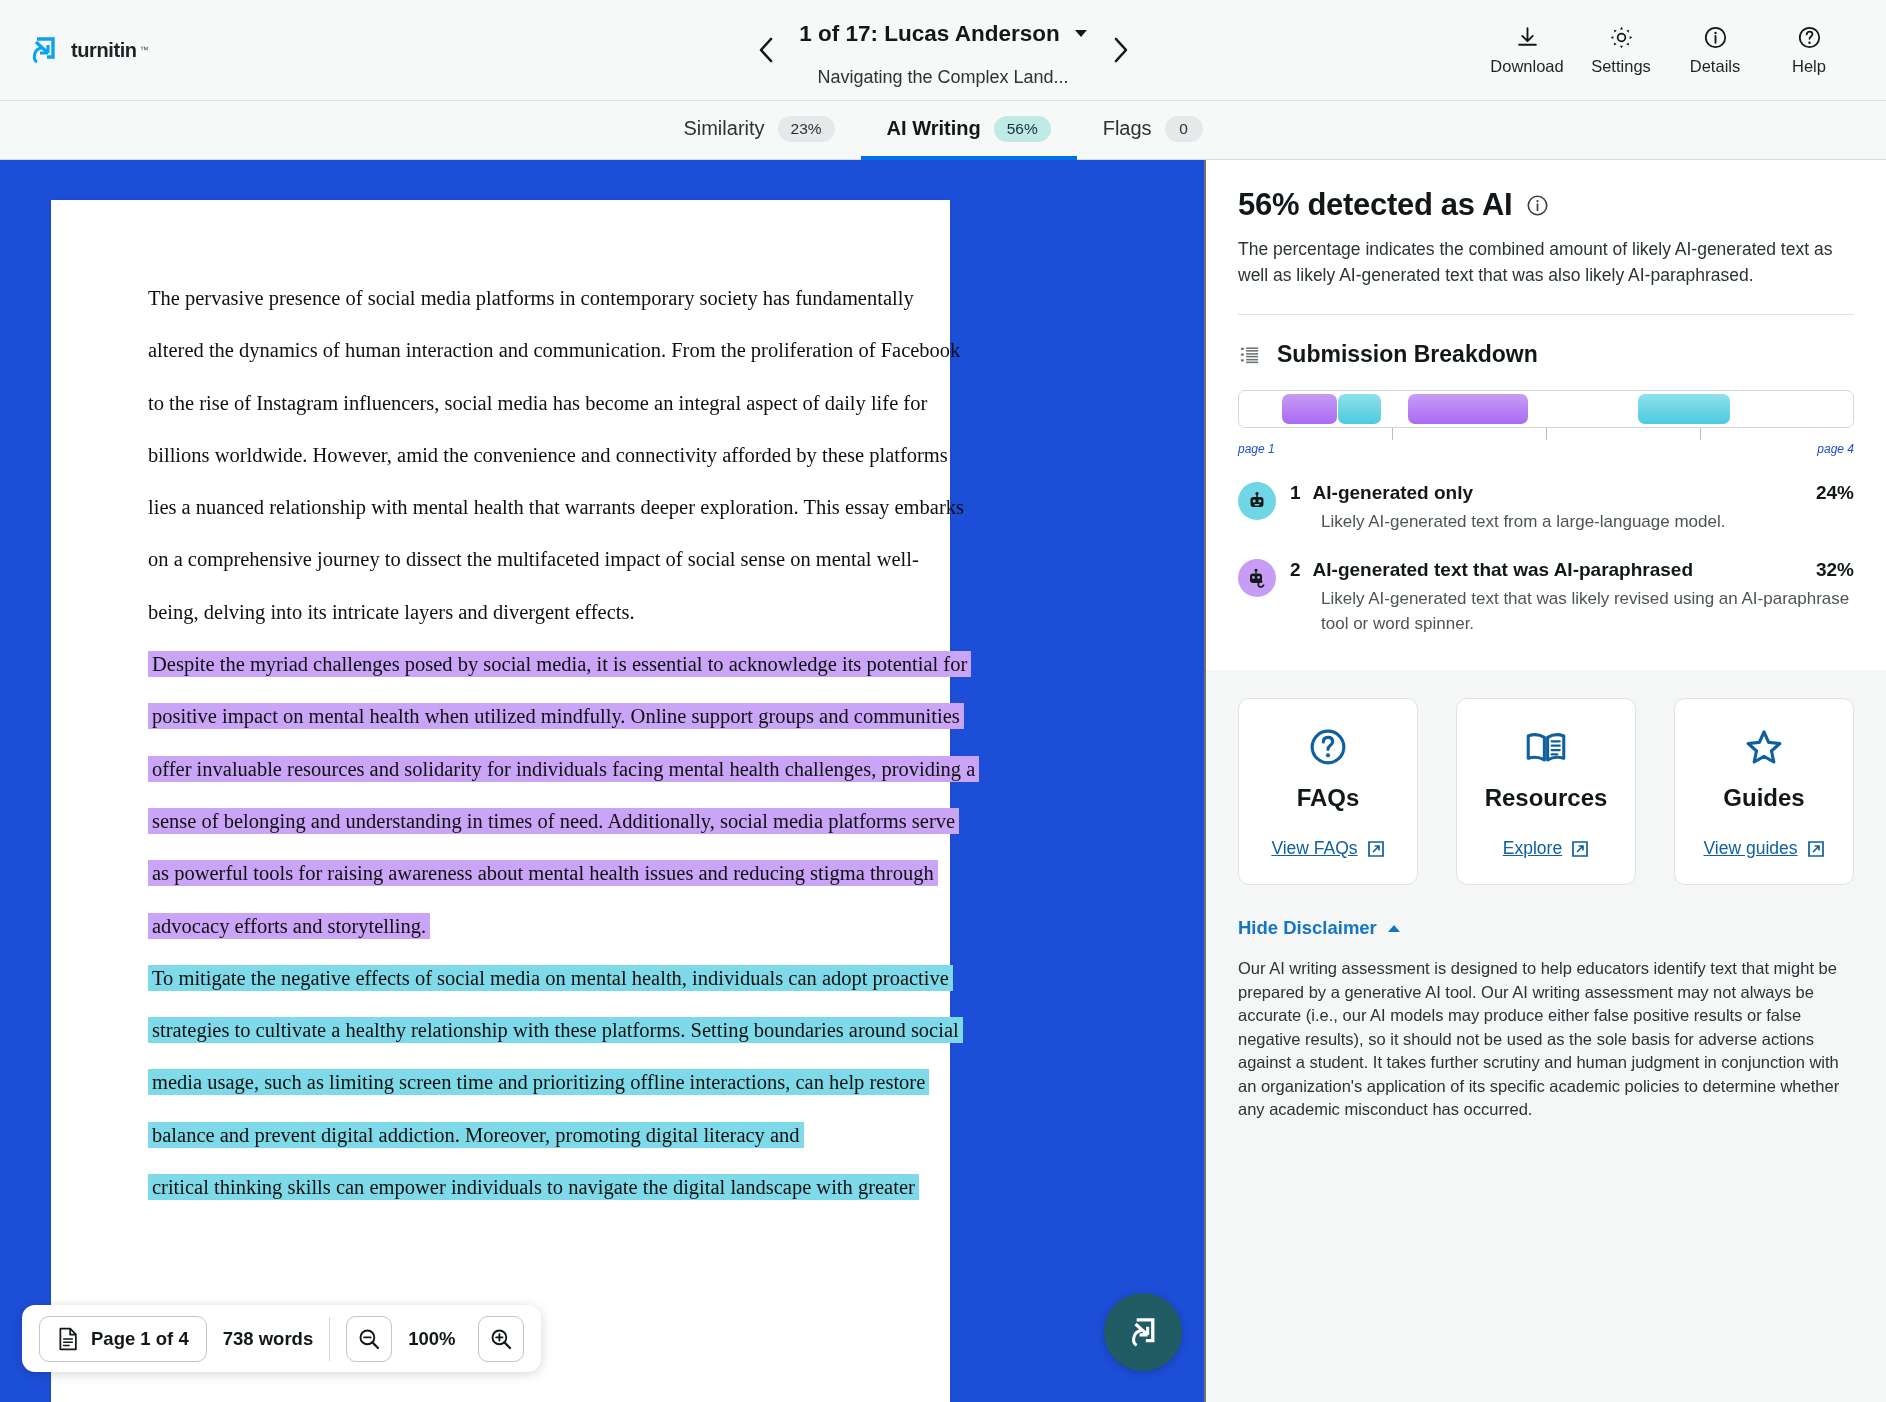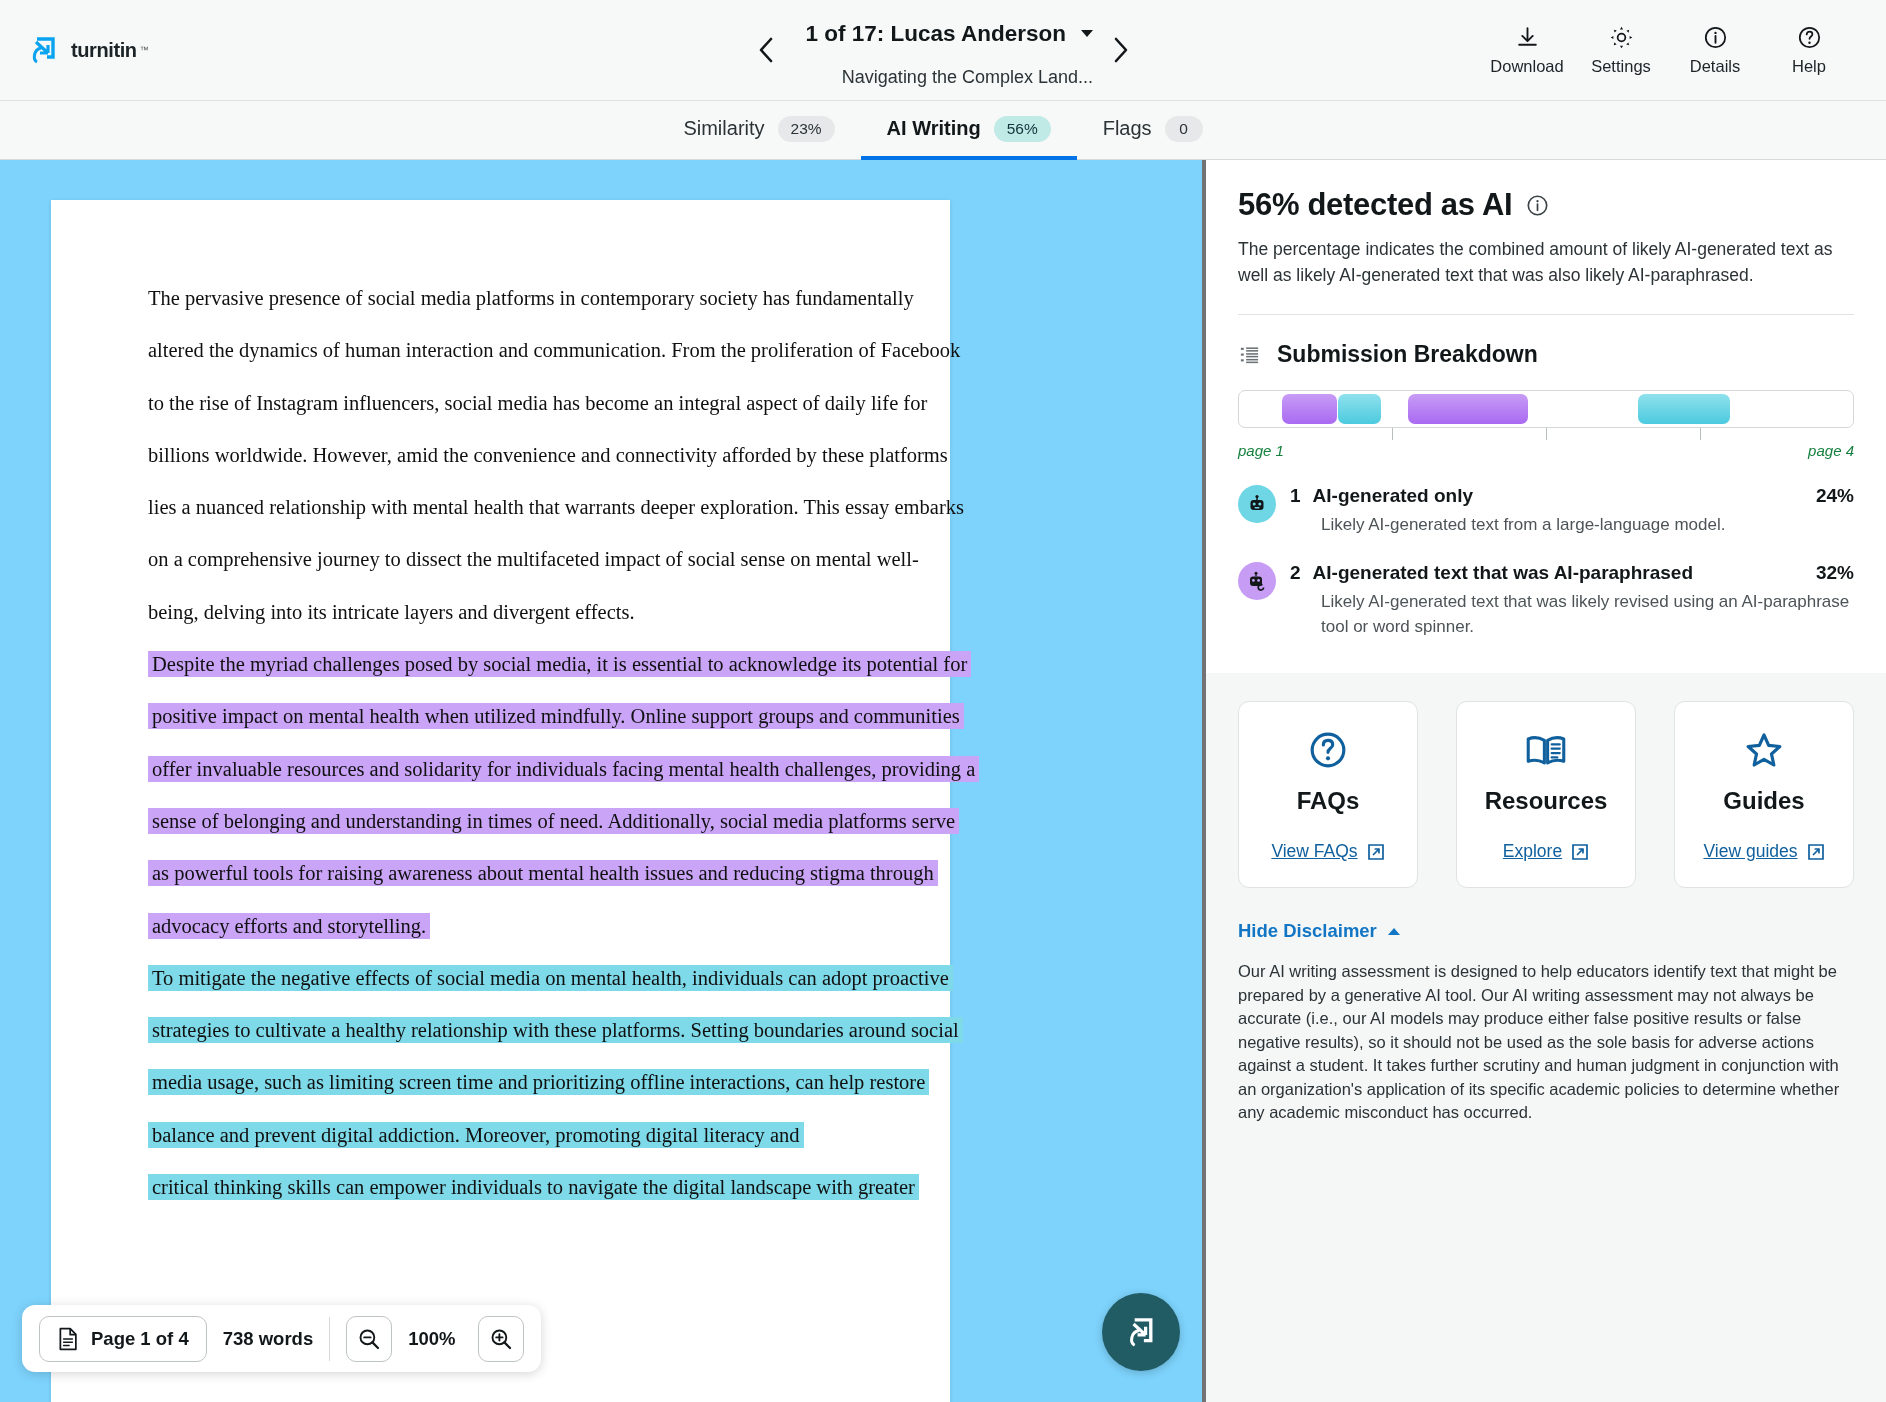--- a/index.html
+++ b/index.html
@@ -24,21 +24,21 @@
   .logo-tm { font-size: 9px; vertical-align: super; font-weight: 400; color: #4a5255; }
 
   .doc-nav {
     position: absolute; left: 50%; transform: translateX(-50%);
     top: 0; height: 100px; display: flex; align-items: center; gap: 10px;
   }
   .navarrow {
     width: 34px; height: 34px; display: flex; align-items: center; justify-content: center;
     background: none; border: none; cursor: pointer; color: #1c2427;
   }
-  .doc-nav-center { display: flex; flex-direction: column; align-items: flex-end; gap: 20px; min-width: 300px; margin-top: 8px; }
+  .doc-nav-center { display: flex; flex-direction: column; align-items: center; gap: 20px; min-width: 300px; margin-top: 8px; }
   .doc-title-row { display: flex; align-items: center; gap: 15px; }
   .doc-student { font-size: 22.5px; font-weight: 700; color: #12181a; white-space: nowrap; }
   .caret-down {
     width: 0; height: 0; border-left: 6px solid transparent; border-right: 6px solid transparent;
     border-top: 7px solid #12181a; cursor: pointer;
   }
   .doc-paper { font-size: 18px; color: #2b3336; white-space: nowrap; }
 
   .tools { position: absolute; right: 30px; top: 0; height: 100px; display: flex; align-items: center; gap: 0; }
   .tool {
@@ -66,22 +66,22 @@
     font-size: 15.5px; color: #2b3336; background: #e6e8e9;
     border-radius: 20px; padding: 4px 13px; min-width: 38px; text-align: center;
   }
   .pill.ai { background: #bfeae6; color: #12343a; }
 
   
   .body { flex: 1; display: flex; min-height: 0; position: relative; }
 
   
   .viewer {
-    flex: 1; background: #7dd3fc; position: relative; overflow: hidden;
-    border-right: 4px solid #737373;
+    flex: 1; background: #1d4ed8; position: relative; overflow: hidden;
+    border-right: 2px solid #737373;
   }
   .page-sheet {
     position: absolute; left: 51px; top: 40px; width: 899px; height: 1400px;
     background: #ffffff; box-shadow: 0 1px 4px rgba(0,0,0,.13);
   }
   .page-inner { padding: 72px 60px 0 97px; }
   .docline {
     font-family: "Liberation Serif", serif;
     font-size: 20.5px; color: #101010; line-height: 52.3px;
     white-space: nowrap;
@@ -134,21 +134,21 @@
   .segbar {
     position: relative; margin-top: 22px; height: 38px;
     border: 1px solid #d3d7d8; border-radius: 7px; background: #fff;
   }
   .seg { position: absolute; top: 3px; height: 30px; border-radius: 7px; }
   .seg.p { background: linear-gradient(180deg,#c79cf5 0%, #a96af2 100%); }
   .seg.c { background: linear-gradient(180deg,#8fe1ec 0%, #4ccadf 100%); }
   .ticks { position: relative; height: 12px; }
   .tick { position: absolute; top: 0; width: 1px; height: 12px; background: #b9bec0; }
   .pagelabels { display: flex; justify-content: space-between; margin-top: 2px; }
-  .pagelabel { font-size: 15px; font-style: italic; color: #15803d; }
+  .pagelabel { font-size: 12px; font-style: italic; color: #1d4ed8; }
 
   .legend { margin-top: 26px; display: flex; flex-direction: column; gap: 25px; }
   .legrow { display: flex; align-items: flex-start; gap: 14px; }
   .legicon { width: 38px; height: 38px; border-radius: 50%; flex: 0 0 38px; display:flex; align-items:center; justify-content:center; }
   .legicon.cyan { background: #6fd6e6; }
   .legicon.purple { background: #c79cf5; }
   .legbody { flex: 1; }
   .legtop { display: flex; align-items: baseline; gap: 12px; }
   .legnum { font-size: 19px; font-weight: 700; color: #12181a; }
   .legname { font-size: 19px; font-weight: 700; color: #12181a; flex: 1; }

